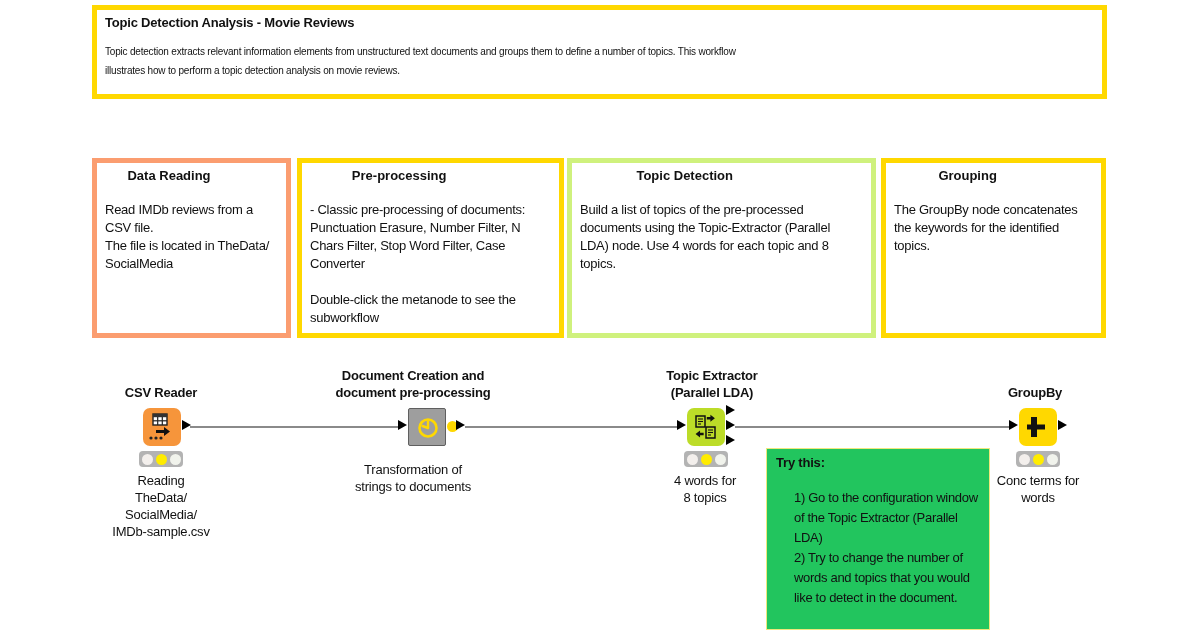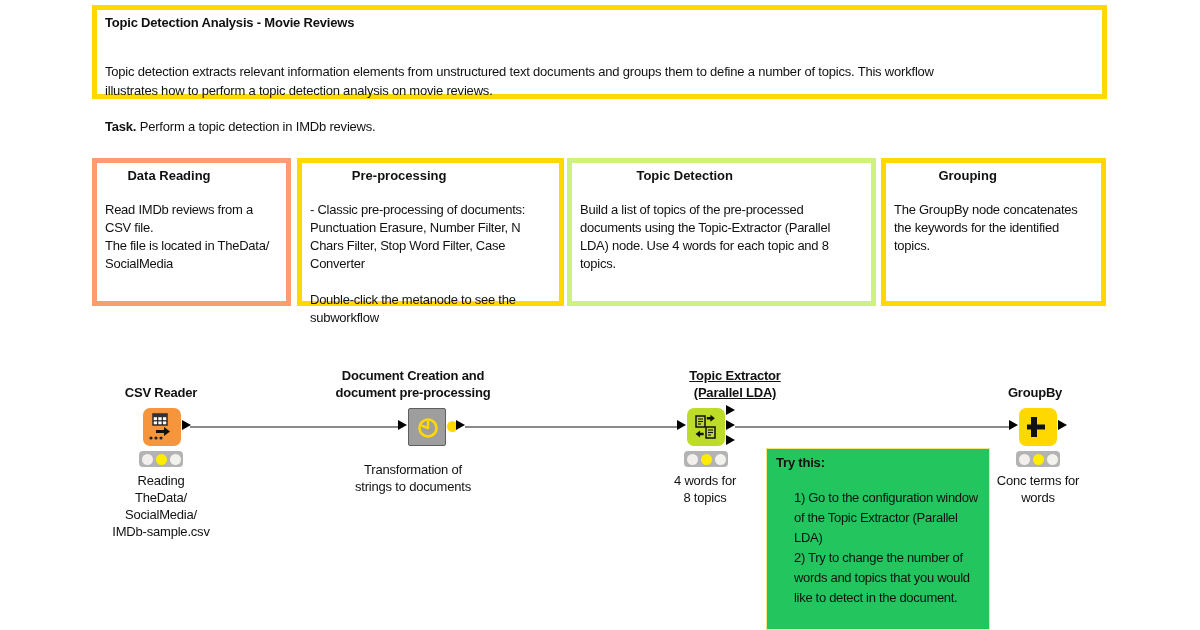--- a/index.html
+++ b/index.html
@@ -5,24 +5,24 @@
   * { margin:0; padding:0; box-sizing:border-box; }
   html,body { background:#ffffff; }
   .canvas {
     position:relative; width:1200px; height:630px; overflow:hidden;
     background:#ffffff; font-family:"Liberation Sans", sans-serif; color:#111;
   }
   
   .anno { position:absolute; background:#fff; border:5px solid #FFD800; }
   .top-anno { left:92px; top:5px; width:1015px; height:94px; padding:3px 8px; }
   .anno-title { font-size:13px; font-weight:bold; letter-spacing:-0.2px; margin-top:2px; }
-  .anno-body  { font-size:13px; line-height:19px; letter-spacing:-0.2px; margin-top:32px; white-space:pre-line; }
+  .anno-body  { font-size:10px; line-height:19px; letter-spacing:-0.2px; margin-top:12px; white-space:pre-line; }
   .anno-task  { font-size:13px; letter-spacing:-0.2px; margin-top:19px; }
   .anno-task .b { font-weight:bold; }
-  .ibox { position:absolute; top:158px; height:148px; background:#fff; padding:3px 8px; border:5px solid #FFD800; }
+  .ibox { position:absolute; top:158px; height:180px; background:#fff; padding:3px 8px; border:5px solid #FFD800; }
   .ibox-title { font-size:13px; font-weight:bold; text-align:center; padding-right:26%; margin-top:2px; }
   .ibox-body  { font-size:13px; line-height:18px; letter-spacing:-0.25px; margin-top:18px; white-space:pre-line; }
   
   .wire { position:absolute; top:426px; height:2px; background:#8a8a8a; }
   .node { position:absolute; top:408px; width:38px; height:38px; border-radius:7px; }
   .node svg { position:absolute; left:0; top:0; }
   .node-csv     { left:143px;  background:#F6953B; }
   .node-meta    { left:408px;  background:#9E9E9E; border:1px solid #5f5f5f; border-radius:2px; }
   .node-topic   { left:687px;  background:#BCDC28; }
   .node-groupby { left:1019px; background:#FFD800; }
@@ -49,21 +49,20 @@
 </style>
 </head>
 <body>
 
 <div class="canvas">
 
   <div class="anno top-anno">
     <div class="anno-title">Topic Detection Analysis - Movie Reviews</div>
     <div class="anno-body">Topic detection extracts relevant information elements from unstructured text documents and groups them to define a number of topics. This workflow
 illustrates how to perform a topic detection analysis on movie reviews.</div>
-    <div class="anno-task"><span class="b">Task.</span><span> Perform a topic detection in IMDb reviews.</span></div>
   </div>
 
   <div class="ibox" style="left:92px;width:199px;border-color:#FB9D70;">
     <div class="ibox-title">Data Reading</div>
     <div class="ibox-body">Read IMDb reviews from a
 CSV file.
 The file is located in TheData/
 SocialMedia</div>
   </div>
   <div class="ibox" style="left:297px;width:267px;border-color:#FFD800;">
@@ -90,21 +89,21 @@
 topics.</div>
   </div>
 
   <div class="wire" style="left:190px;width:209px;"></div>
   <div class="wire" style="left:465px;width:213px;"></div>
   <div class="wire" style="left:735px;width:275px;"></div>
 
   <div class="nlabel" style="left:161px;top:384px;">CSV Reader</div>
   <div class="nlabel" style="left:413px;top:367px;">Document Creation and
 document pre-processing</div>
-  <div class="nlabel" style="left:735px;top:367px;text-decoration:underline;">Topic Extractor
+  <div class="nlabel" style="left:712px;top:367px;">Topic Extractor
 (Parallel LDA)</div>
   <div class="nlabel" style="left:1035px;top:384px;">GroupBy</div>
 
   <div class="node node-csv">
     <svg width="38" height="38" viewBox="0 0 38 38">
       <rect x="10" y="6" width="14" height="11" fill="#ffffff" stroke="#222" stroke-width="1.4"></rect>
       <rect x="10" y="6" width="14" height="3.2" fill="#333"></rect>
       <line x1="14.7" y1="9" x2="14.7" y2="17" stroke="#222" stroke-width="1.2"></line>
       <line x1="19.3" y1="9" x2="19.3" y2="17" stroke="#222" stroke-width="1.2"></line>
       <line x1="10" y1="12.8" x2="24" y2="12.8" stroke="#222" stroke-width="1.2"></line>

